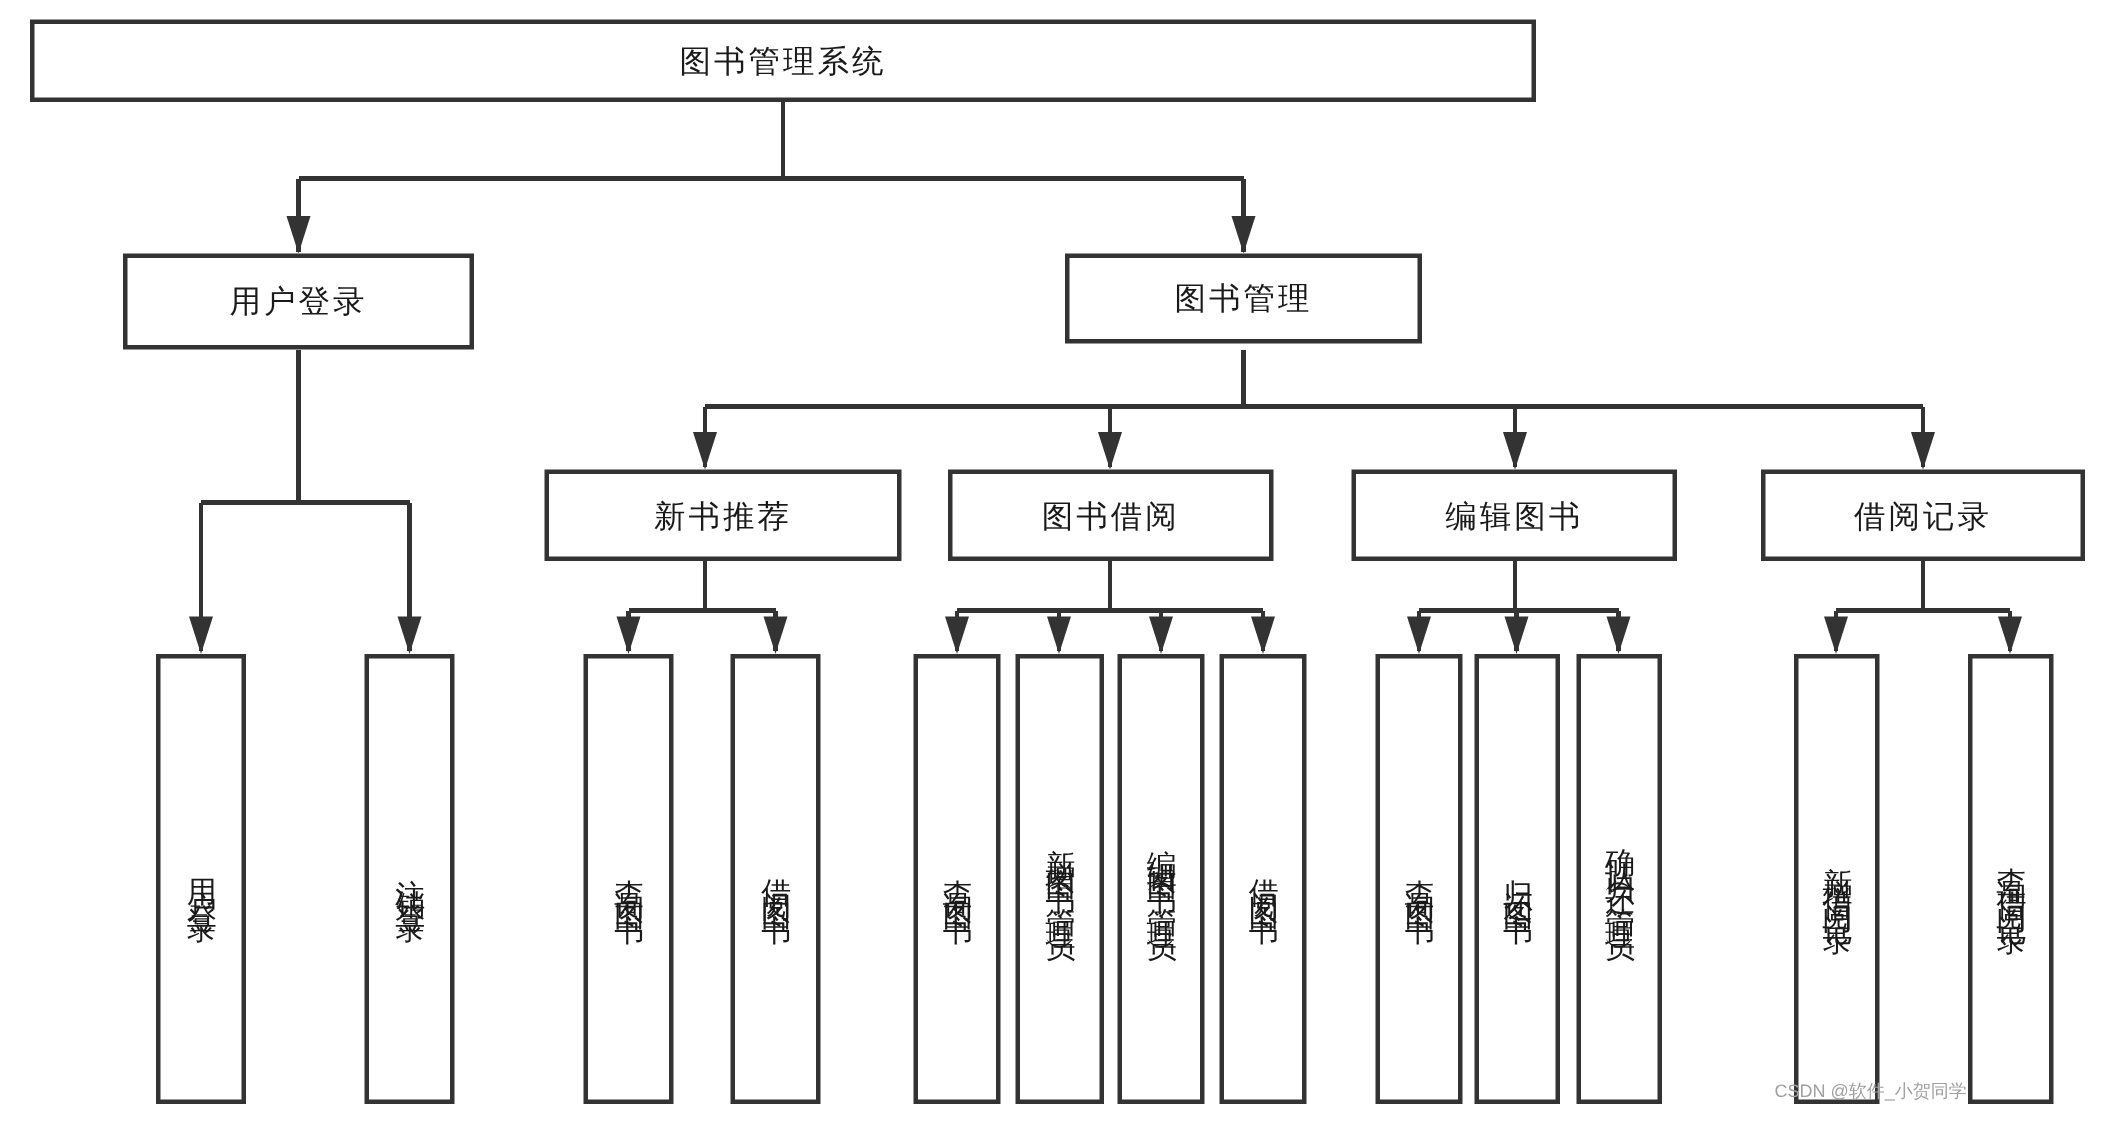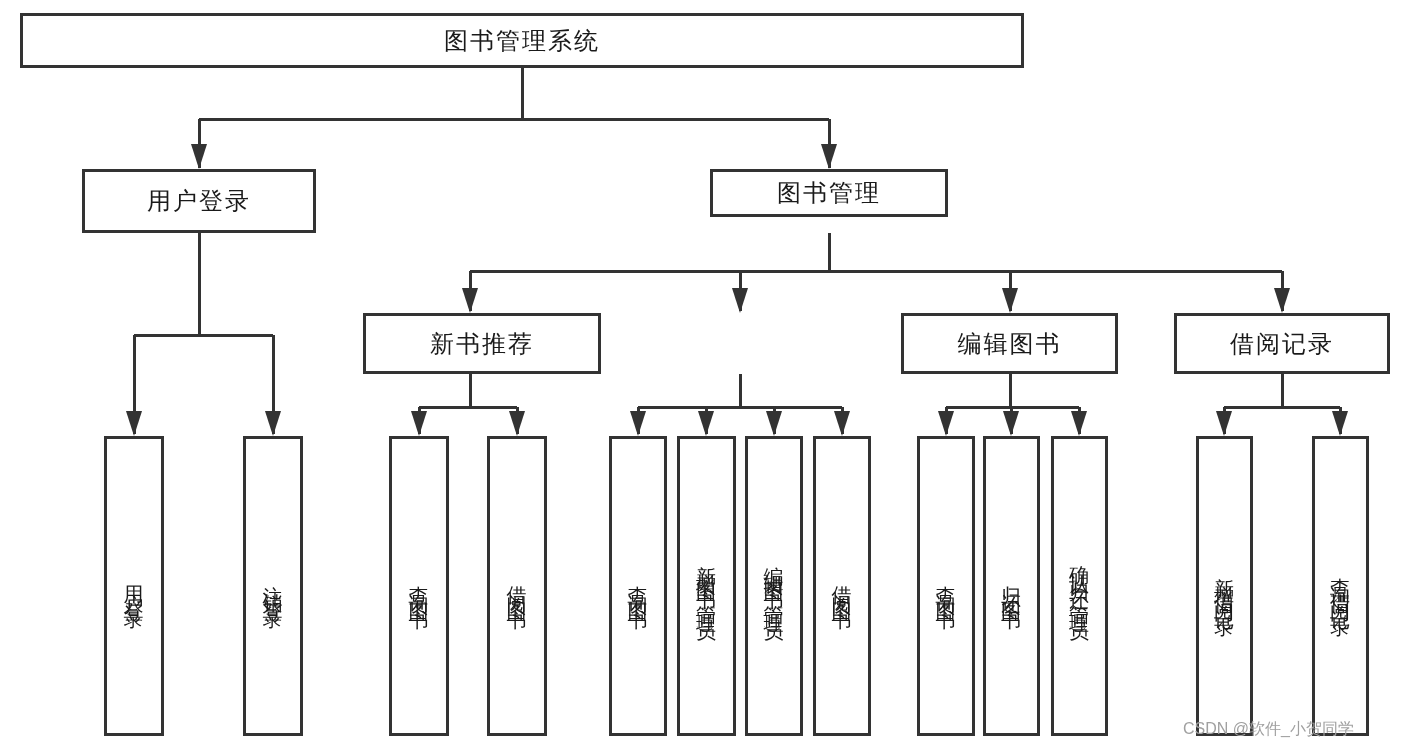--- a/index.html
+++ b/index.html
@@ -20,35 +20,35 @@
   .wires{position:absolute;left:0;top:0;z-index:1;}
   .wires path{stroke:var(--line);stroke-width:3;fill:none;shape-rendering:crispEdges;}
   .wires polygon{fill:var(--line);stroke:none;}
   .node{
     position:absolute;z-index:2;
     box-sizing:border-box;
     background:var(--box_bg);
     border:3px solid var(--line);
     display:flex;align-items:center;justify-content:center;
     color:var(--text);
-    font-size:24px;letter-spacing:2px;
+    font-size:21px;letter-spacing:2px;
     white-space:nowrap;
   }
   .leaf{font-size:20px;letter-spacing:0;}
   .leaf span{
     writing-mode:vertical-rl;
     text-orientation:mixed;
     letter-spacing:8px;
     line-height:1;
     white-space:nowrap;
   }
   .watermark{
     position:absolute;z-index:3;
     left:1183px;top:719px;
-    font-size:16px;
+    font-size:12px;
     color:var(--watermark_color);
     white-space:nowrap;
   }
 </style>
 </head>
 <body>
 
 <div class="stage">
 
   <svg class="wires" width="1405" height="747">
@@ -86,23 +86,24 @@
       <polygon points="1003,411 1019,411 1011,436"></polygon>
       <polygon points="1071,411 1087,411 1079,436"></polygon>
       <polygon points="1216,411 1232,411 1224,436"></polygon>
       <polygon points="1332,411 1348,411 1340,436"></polygon>
     </g>
   </svg>
 
   <div class="node" style="left:20px;top:13px;width:1004px;height:55px">图书管理系统</div>
 
   <div class="node" style="left:82px;top:169px;width:234px;height:64px">用户登录</div>
-  <div class="node" style="left:710px;top:169px;width:238px;height:48px">图书管理</div>
+  <div class="node" style="left:710px;top:169px;width:238px;height:60px">图书管理</div>
 
   <div class="node" style="left:363px;top:313px;width:238px;height:61px">新书推荐</div>
+  <div class="node" style="left:632px;top:313px;width:217px;height:61px">图书借阅</div>
   <div class="node" style="left:901px;top:313px;width:217px;height:61px">编辑图书</div>
   <div class="node" style="left:1174px;top:313px;width:216px;height:61px">借阅记录</div>
 
   <div class="node leaf" style="left:104px;top:436px;width:60px;height:300px">
     <span>用户登录</span>
   </div>
   <div class="node leaf" style="left:243px;top:436px;width:60px;height:300px">
     <span>注销登录</span>
   </div>
 

